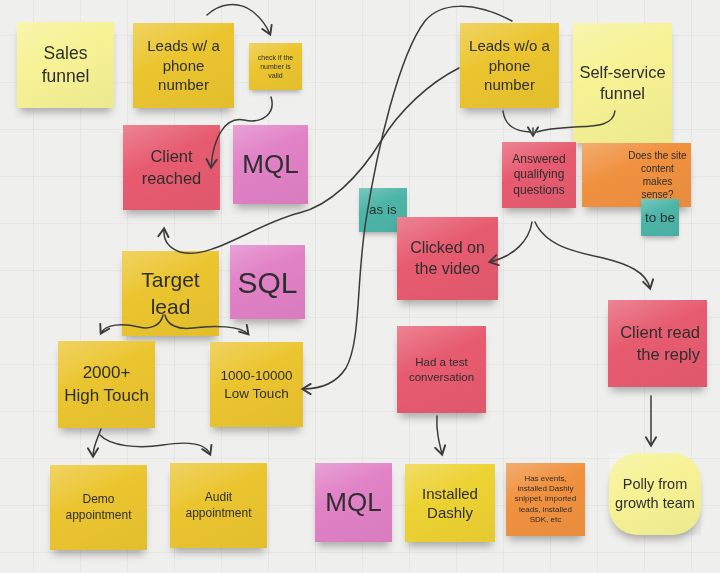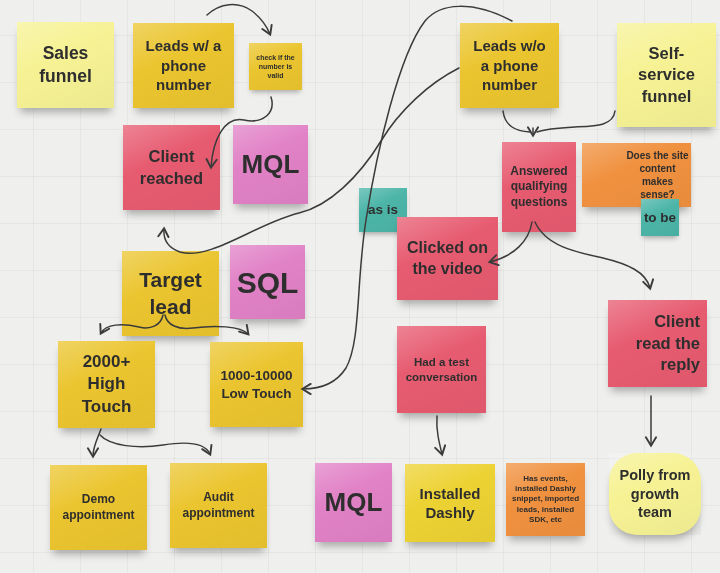--- a/index.html
+++ b/index.html
@@ -21,31 +21,31 @@
     text-align:center;
     color:#2e2e2e;
     box-shadow:0 7px 8px -3px rgba(0,0,0,0.30);
     z-index:1;
     line-height:1.3;
   }
   .note::after{
     content:"";position:absolute;inset:0;pointer-events:none;
     background:linear-gradient(155deg, rgba(255,255,255,0.25), rgba(255,255,255,0) 40%, rgba(0,0,0,0.035) 95%);
   }
-  .note span{position:relative;z-index:1;font-weight:bold;}
+  .note span{position:relative;z-index:1;}
   
   .s-sales          {left:17px;  top:22px;  width:85px; height:86px; font-size:17.5px; padding:0 6px;}
   .s-leads-w        {left:133px; top:23px;  width:85px; height:85px; font-size:15px;   padding:0 8px;}
   .s-check          {left:249px; top:43px;  width:47px; height:47px; font-size:7px;    padding:0 3px; box-shadow:0 4px 5px -2px rgba(0,0,0,0.3);}
   .s-leads-wo       {left:460px; top:23px;  width:85px; height:85px; font-size:15px;   padding:0 7px;}
-  .s-self           {left:573px; top:23px;  width:87px; height:104px; font-size:16.5px; padding:0 6px;margin-left:44px;}
+  .s-self           {left:573px; top:23px;  width:87px; height:104px; font-size:16.5px; padding:8px 6px;}
   .s-primary        {left:17px;  top:126px; width:85px; height:85px; font-size:16.5px; padding:0 6px;}
   .s-client-reached {left:123px; top:125px; width:85px; height:85px; font-size:16.5px; padding:0 6px;}
   .s-mql-top        {left:233px; top:125px; width:75px; height:79px; font-size:26px;}
-  .s-answered       {left:502px; top:142px; width:68px; height:66px; font-size:12px;   padding:12px 3px;}
+  .s-answered       {left:502px; top:142px; width:68px; height:66px; font-size:12px;   padding:0 3px;}
   .s-does           {left:582px; top:143px; width:63px; height:64px; font-size:10px;   padding:0 2px;}
   .s-asis           {left:359px; top:188px; width:48px; height:44px; font-size:13.5px; box-shadow:0 4px 5px -2px rgba(0,0,0,0.3);}
   .s-tobe           {left:641px; top:199px; width:38px; height:37px; font-size:13.5px; box-shadow:0 4px 5px -2px rgba(0,0,0,0.3); z-index:2;}
   .s-target         {left:122px; top:228px; width:85px; height:85px; font-size:21px;   padding:0 6px; line-height:1.25;}
   .s-sql            {left:230px; top:245px; width:75px; height:74px; font-size:30px;}
   .s-clicked        {left:397px; top:217px; width:85px; height:83px; font-size:16px;   padding:0 8px; z-index:2;}
   .s-client-read    {left:608px; top:300px; width:85px; height:87px; font-size:16.5px; padding:0 7px;}
   .s-high           {left:58px;  top:341px; width:85px; height:87px; font-size:17px;   padding:0 6px;}
   .s-low            {left:210px; top:342px; width:85px; height:85px; font-size:13.5px; padding:0 4px;}
   .s-had-test       {left:397px; top:326px; width:81px; height:87px; font-size:11.5px; padding:0 4px;}

